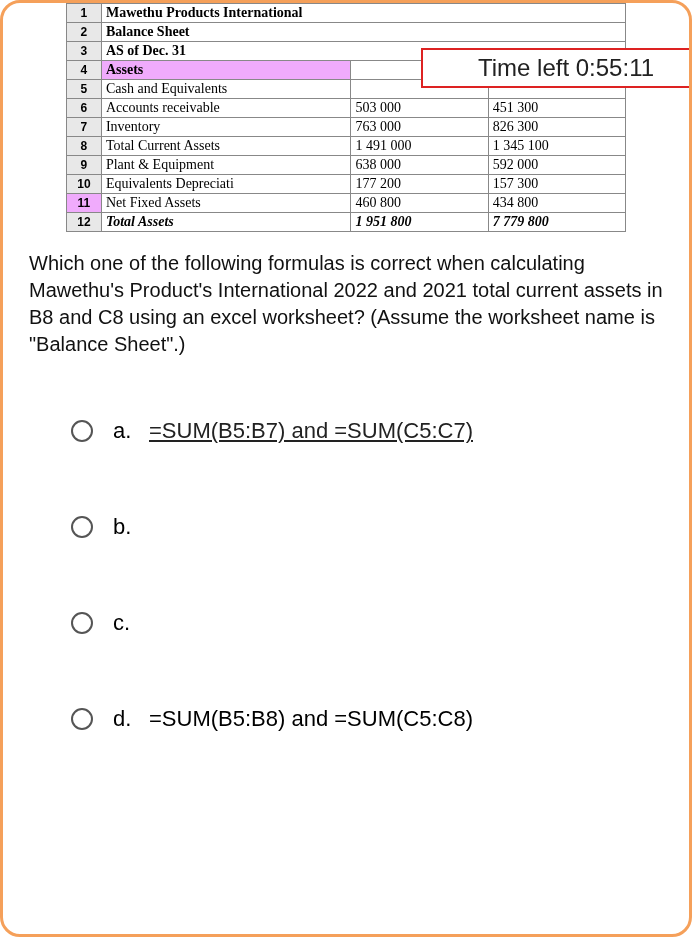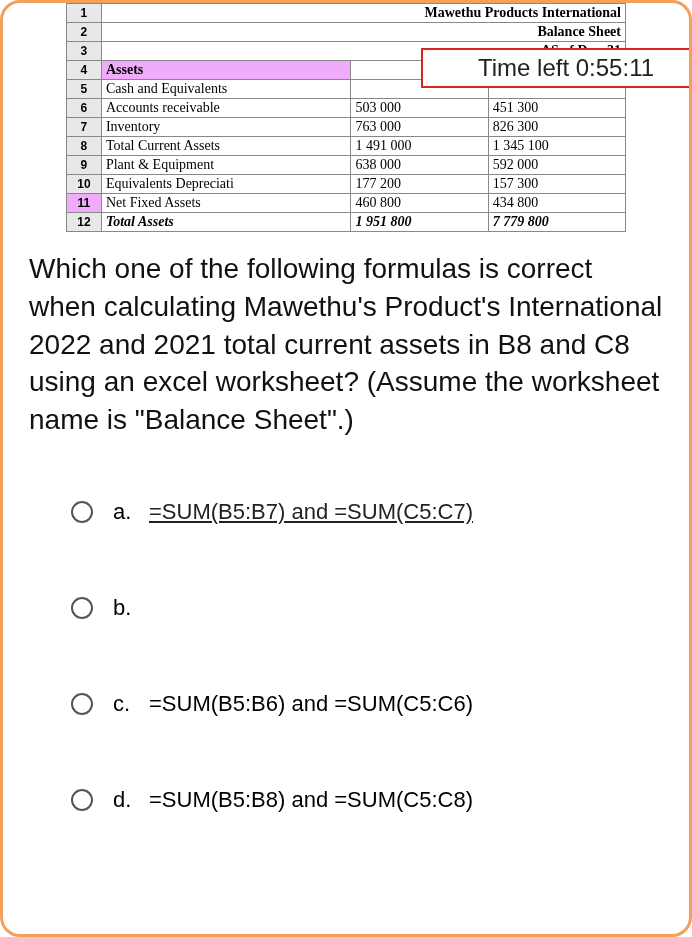--- a/index.html
+++ b/index.html
@@ -48,21 +48,21 @@
   col.colA { width: 200px; }
   col.colB { width: 110px; }
   col.colC { width: 110px; }
   .rowhdr-cell {
     background: #e8e8e8;
     text-align: center;
     font-family: Arial, sans-serif;
     font-size: 12px;
     font-weight: bold;
   }
-  .title-cell { text-align: right; font-weight: bold; }
+  .title-cell { text-align: left; font-weight: bold; }
   .section-cell { background: #f0abfc; font-weight: bold; }
   .num { text-align: left; }
   .bold { font-weight: bold; }
   .italic { font-style: italic; }
 
   .timer {
     position: absolute;
     top: 45px;
     left: 355px;
     width: 290px;
@@ -71,21 +71,21 @@
     border: 2px solid #d22;
     font-size: 24px;
     color: #222;
     display: flex;
     align-items: center;
     justify-content: center;
     z-index: 10;
   }
 
   .question {
-    font-size: 28px;
+    font-size: 20px;
     line-height: 1.35;
     color: #111;
     margin: 18px 8px 0 8px;
   }
 
   .options {
     margin-top: 60px;
     padding-left: 50px;
   }
   .opt {
@@ -210,21 +210,20 @@
       </div>
 
       <div class="opt">
         <div class="radio"></div>
         <div class="letter">b.</div>
       </div>
 
       <div class="opt">
         <div class="radio"></div>
         <div class="letter">c.</div>
-        <div class="opt-text">=SUM(B5:B6) and =SUM(C5:C6)</div>
       </div>
 
       <div class="opt" style="margin-bottom:0">
         <div class="radio"></div>
         <div class="letter">d.</div>
         <div class="opt-text">=SUM(B5:B8) and =SUM(C5:C8)</div>
       </div>
 
     </div>
   </div>

